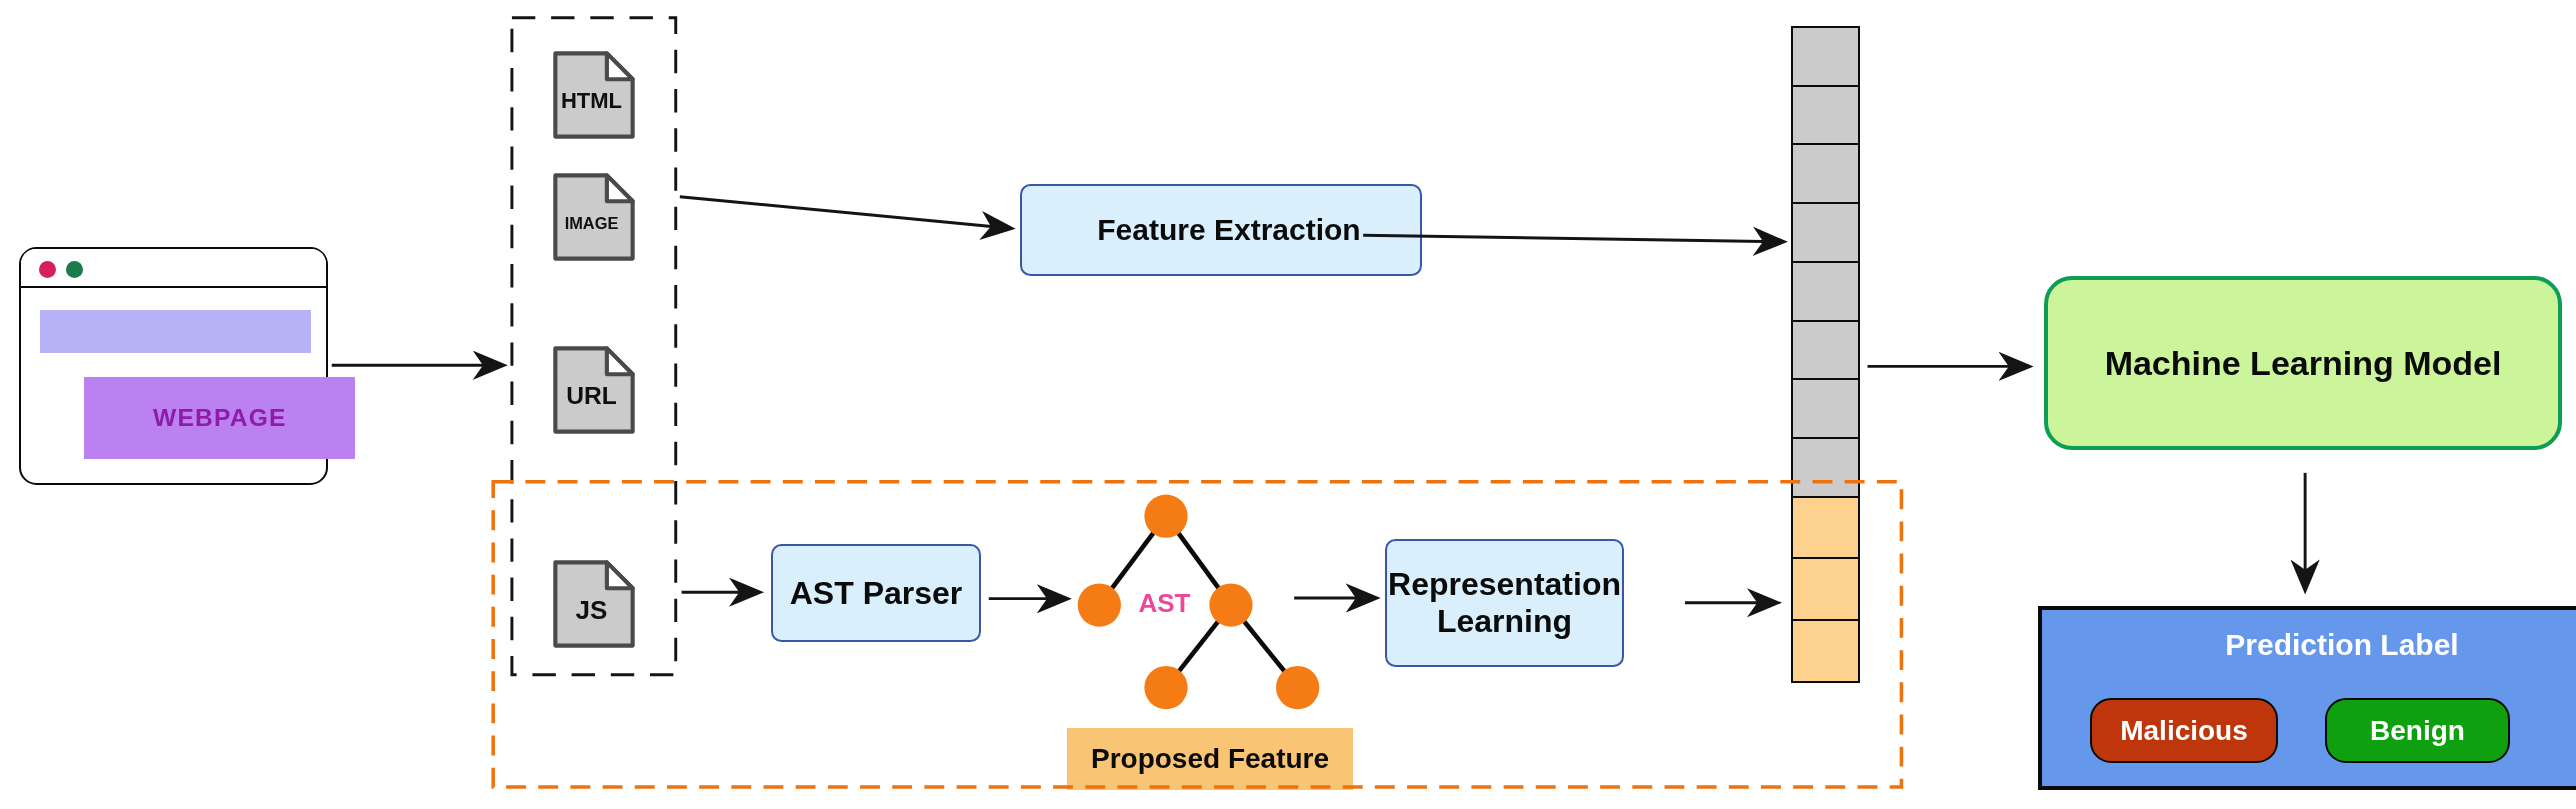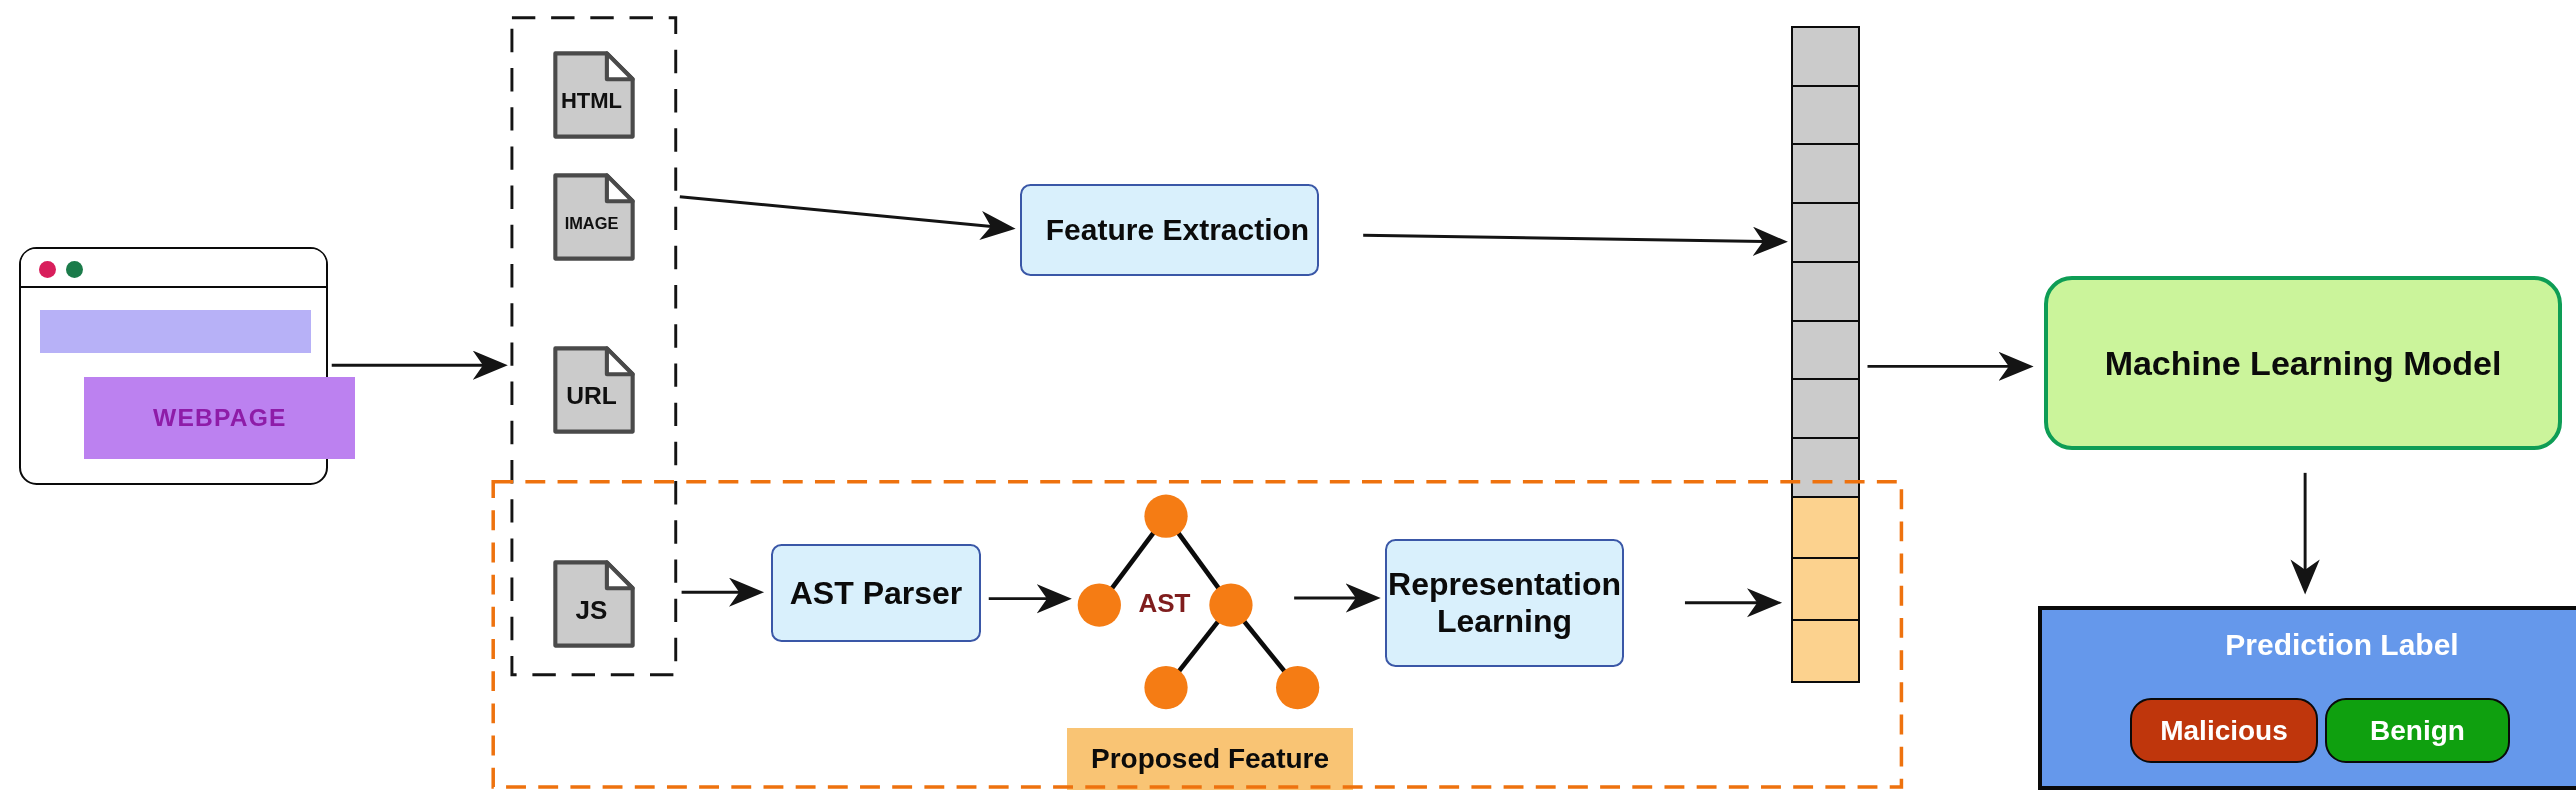--- a/index.html
+++ b/index.html
@@ -30,50 +30,50 @@
     text-align:center; font-weight:bold; color:#101010;}
   .file-html{left:553px; top:51px;}   .file-html  .flabel{font-size:22px;}
   .file-image{left:553px; top:173px;} .file-image .flabel{font-size:16.4px;text-align:center;}
   .file-url{left:553px; top:346px;}   .file-url   .flabel{font-size:24.6px;}
   .file-js{left:553px; top:560px;}    .file-js    .flabel{font-size:26px;}
 
   
   .box{display:flex; align-items:center; justify-content:center; text-align:center;
     box-sizing:border-box; font-weight:bold; color:#0b0b0b;}
   .blue-box{background:var(--box-blue-fill); border:2.9px solid var(--box-blue-border); border-radius:10.5px;}
-  .feature-extraction{left:1020px; top:184px; width:299px; height:92px; font-size:30px;padding-left:16px;}
+  .feature-extraction{left:1020px; top:184px; width:402px; height:92px; font-size:30px;padding-left:16px;}
   .ast-parser{left:771px; top:544px; width:210px; height:98px; font-size:32px;}
   .repr-learning{left:1385px; top:539px; width:239px; height:128px; font-size:32px;
     white-space:pre-line; line-height:1.15;}
   .ml-model{left:2044px; top:276px; width:518px; height:174px; font-size:34px;
     background:var(--ml-fill); border:4.1px solid var(--ml-border); border-radius:28px;}
 
   
   .prediction{left:2038px; top:606px; width:608px; height:184px;
     background:var(--pred-fill); border:4.1px solid #0a0a0a; box-sizing:border-box;}
   .prediction-title{position:absolute; left:0; top:17.6px; width:100%; text-align:center;
     color:#ffffff; font-size:30px; font-weight:bold;}
   .pill{position:absolute; top:88px; height:65px; border:2.9px solid #0a0a0a; border-radius:21px;
     box-sizing:border-box; display:flex; align-items:center; justify-content:center;
     color:#fff; font-size:28px; font-weight:bold;}
-  .pill-malicious{left:48px; width:188px; background:var(--malicious);margin-left:40px;}
+  .pill-malicious{left:48px; width:188px; background:var(--malicious);}
   .pill-benign{left:283px; width:185px; background:var(--benign);}
 
   
   .feature-vector{left:1791px; top:26px; width:69px;}
   .vcell{width:69px; height:61px; box-sizing:border-box; border:2.3px solid #0b0b0b; margin-top:-2.3px;}
   .vcell:first-child{margin-top:0;}
   .vcell.gray{background:var(--cell-gray);}
   .vcell.orange{background:var(--cell-orange); height:64px;}
 
   
   .proposed-feature{left:1067px; top:728px; width:286px; height:62px; background:var(--proposed-bg);
     display:flex; align-items:center; justify-content:center; font-size:28px; font-weight:bold; color:#0b0b0b;}
   .ast-label{left:1129px; top:586px; width:71px; height:35px;
-    display:flex; align-items:center; justify-content:center; font-size:26px; font-weight:bold; color:#7f1d1d;}
+    display:flex; align-items:center; justify-content:center; font-size:26px; font-weight:bold; color:#ec4899;}
 
   .overlay{left:0; top:0; width:2576px; height:810px; z-index:5; pointer-events:none;}
   .arrow{stroke:var(--line); stroke-width:5; marker-end:url(#ah);}
   .tree-edge{stroke:#0b0b0b; stroke-width:8;}
   .tree-node{fill:var(--node-orange);}
   .dash-black{fill:none; stroke:#141414; stroke-width:5; stroke-dasharray:40 27;}
   .dash-orange{fill:none; stroke:var(--accent-orange); stroke-width:6; stroke-dasharray:34 21;}
 </style>
 </head>
 <body>

